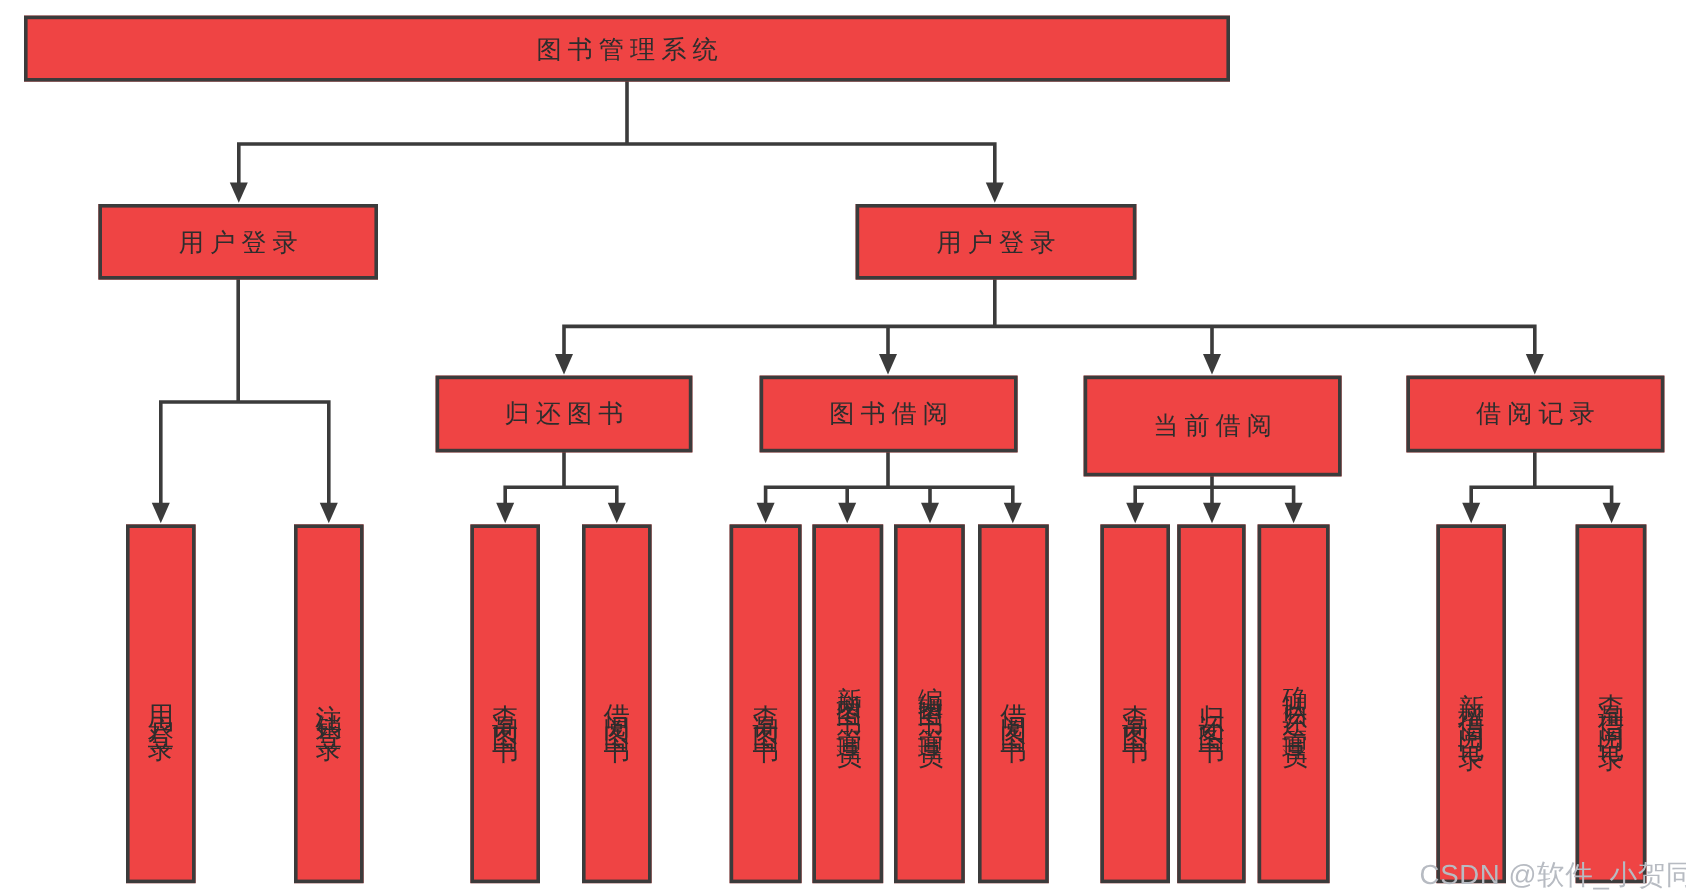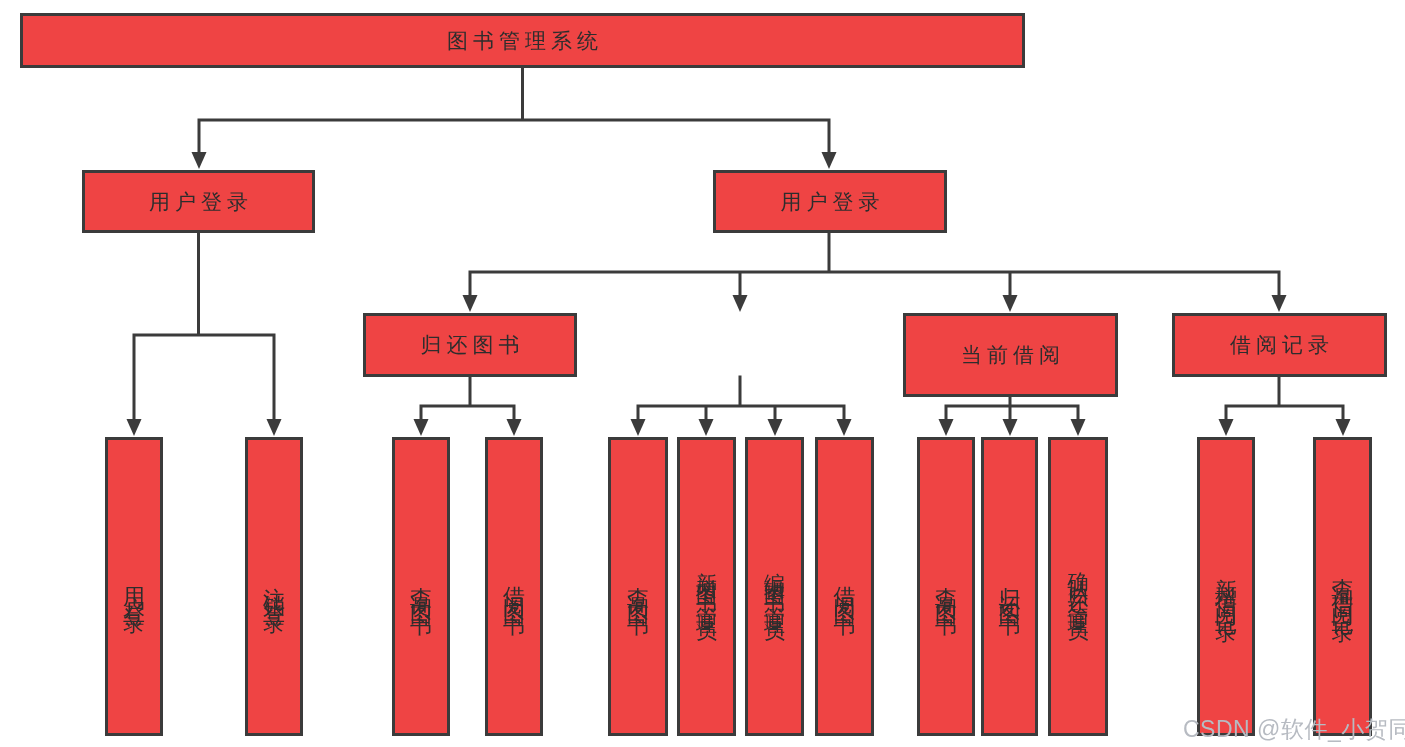--- a/index.html
+++ b/index.html
@@ -108,20 +108,23 @@
   <div class="node hbox" style="left:82px;top:170px;width:233px;height:63px">
     <span>用户登录</span>
   </div>
   <div class="node hbox" style="left:713px;top:170px;width:234px;height:63px">
     <span>用户登录</span>
   </div>
 
   <div class="node hbox" style="left:363px;top:313px;width:214px;height:64px">
     <span>归还图书</span>
   </div>
+  <div class="node hbox" style="left:633px;top:313px;width:215px;height:64px">
+    <span>图书借阅</span>
+  </div>
   <div class="node hbox" style="left:903px;top:313px;width:215px;height:84px">
     <span>当前借阅</span>
   </div>
   <div class="node hbox" style="left:1172px;top:313px;width:215px;height:64px">
     <span>借阅记录</span>
   </div>
 
   <div class="node vbox" style="left:105px;top:437px;width:58px;height:299px">
     <span>用户登录</span>
   </div>

